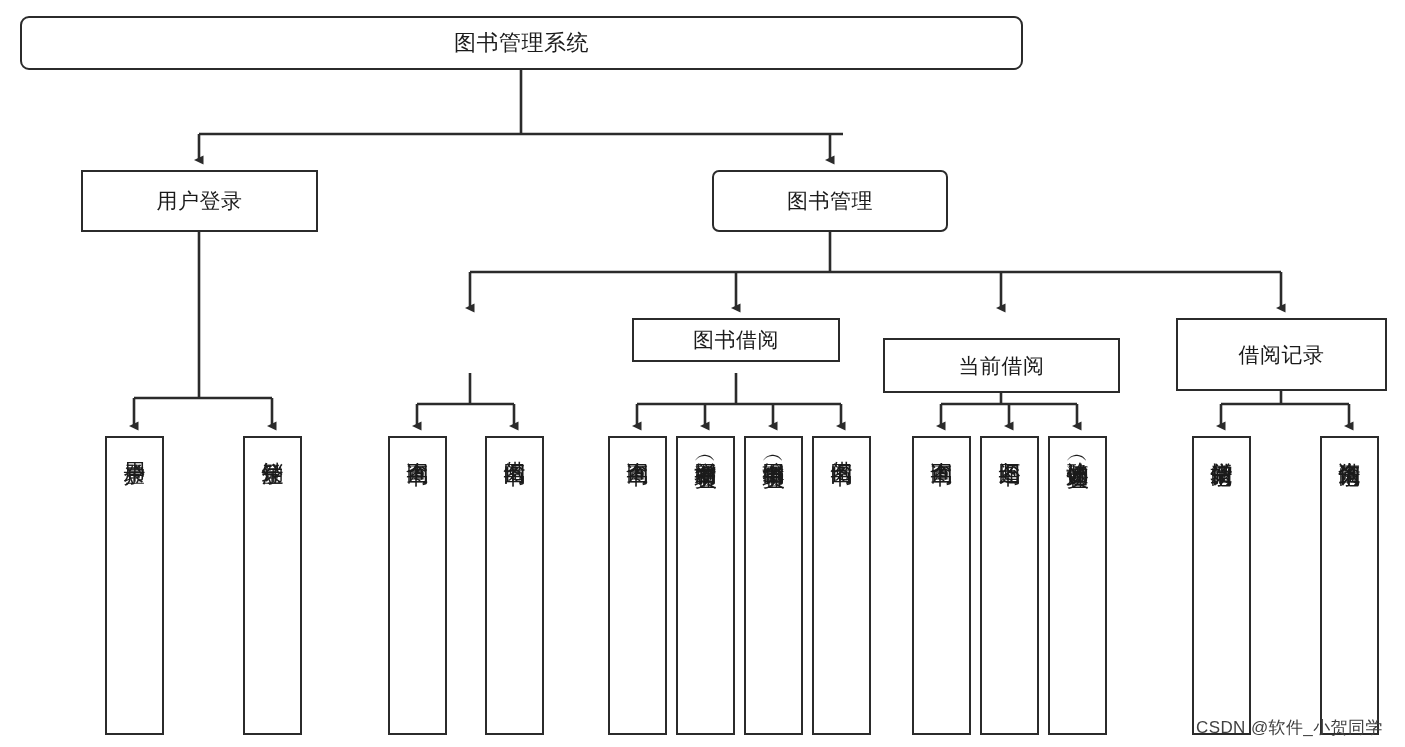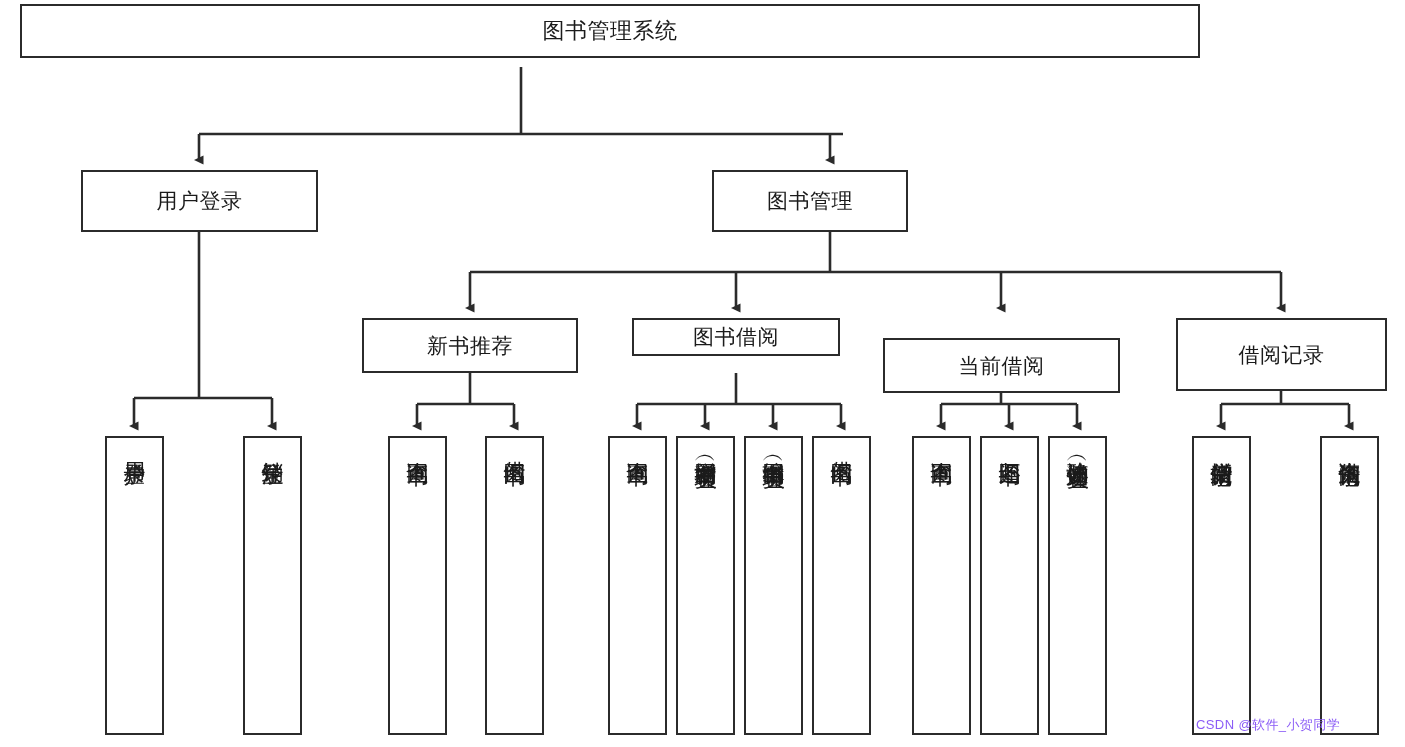--- a/index.html
+++ b/index.html
@@ -55,22 +55,22 @@
   .vtext {
     writing-mode: vertical-rl;
     text-orientation: upright;
     -webkit-text-orientation: upright;
     letter-spacing: 1px;
     white-space: nowrap;
     display: block;
   }
   .watermark {
     position: absolute;
-    color: #8b5cf6;
-    font-size: 13px;
+    color: #404040;
+    font-size: 17px;
     white-space: nowrap;
     z-index: 3;
     letter-spacing: 0.4px;
   }
 </style>
 </head>
 <body>
 
 <div id="canvas">
 
@@ -117,35 +117,32 @@
       <path d="M1009,404 L1009,426" marker-end="url(#arrow)"></path>
       <path d="M1077,404 L1077,426" marker-end="url(#arrow)"></path>
 
       <path d="M1281,373 L1281,404"></path>
       <path d="M1221,404 L1349,404"></path>
       <path d="M1221,404 L1221,426" marker-end="url(#arrow)"></path>
       <path d="M1349,404 L1349,426" marker-end="url(#arrow)"></path>
     </g>
   </svg>
 
-  <div class="node node-h node-root" style="left:20px; top:4px; width:1180px; height:54px;">
+  <div class="node node-h node-root" style="left:20px; top:16px; width:1003px; height:54px;border-radius:9px;">
     <span>图书管理系统</span>
   </div>
 
   <div class="node node-h" style="left:81px; top:170px; width:237px; height:62px;">
     <span>用户登录</span>
   </div>
-  <div class="node node-h" style="left:712px; top:170px; width:196px; height:62px;">
+  <div class="node node-h" style="left:712px; top:170px; width:236px; height:62px;border-radius:7px;">
     <span>图书管理</span>
   </div>
 
-  <div class="node node-h" style="left:362px; top:318px; width:216px; height:55px;">
-    <span>新书推荐</span>
-  </div>
-  <div class="node node-h" style="left:632px; top:318px; width:208px; height:38px;">
+  <div class="node node-h" style="left:632px; top:318px; width:208px; height:44px;">
     <span>图书借阅</span>
   </div>
   <div class="node node-h" style="left:883px; top:318px; width:237px; height:55px;margin-top:20px;">
     <span>当前借阅</span>
   </div>
   <div class="node node-h" style="left:1176px; top:318px; width:211px; height:73px;">
     <span>借阅记录</span>
   </div>
 
   <div class="node node-v" style="left:105px; top:436px; width:59px; height:299px;">

